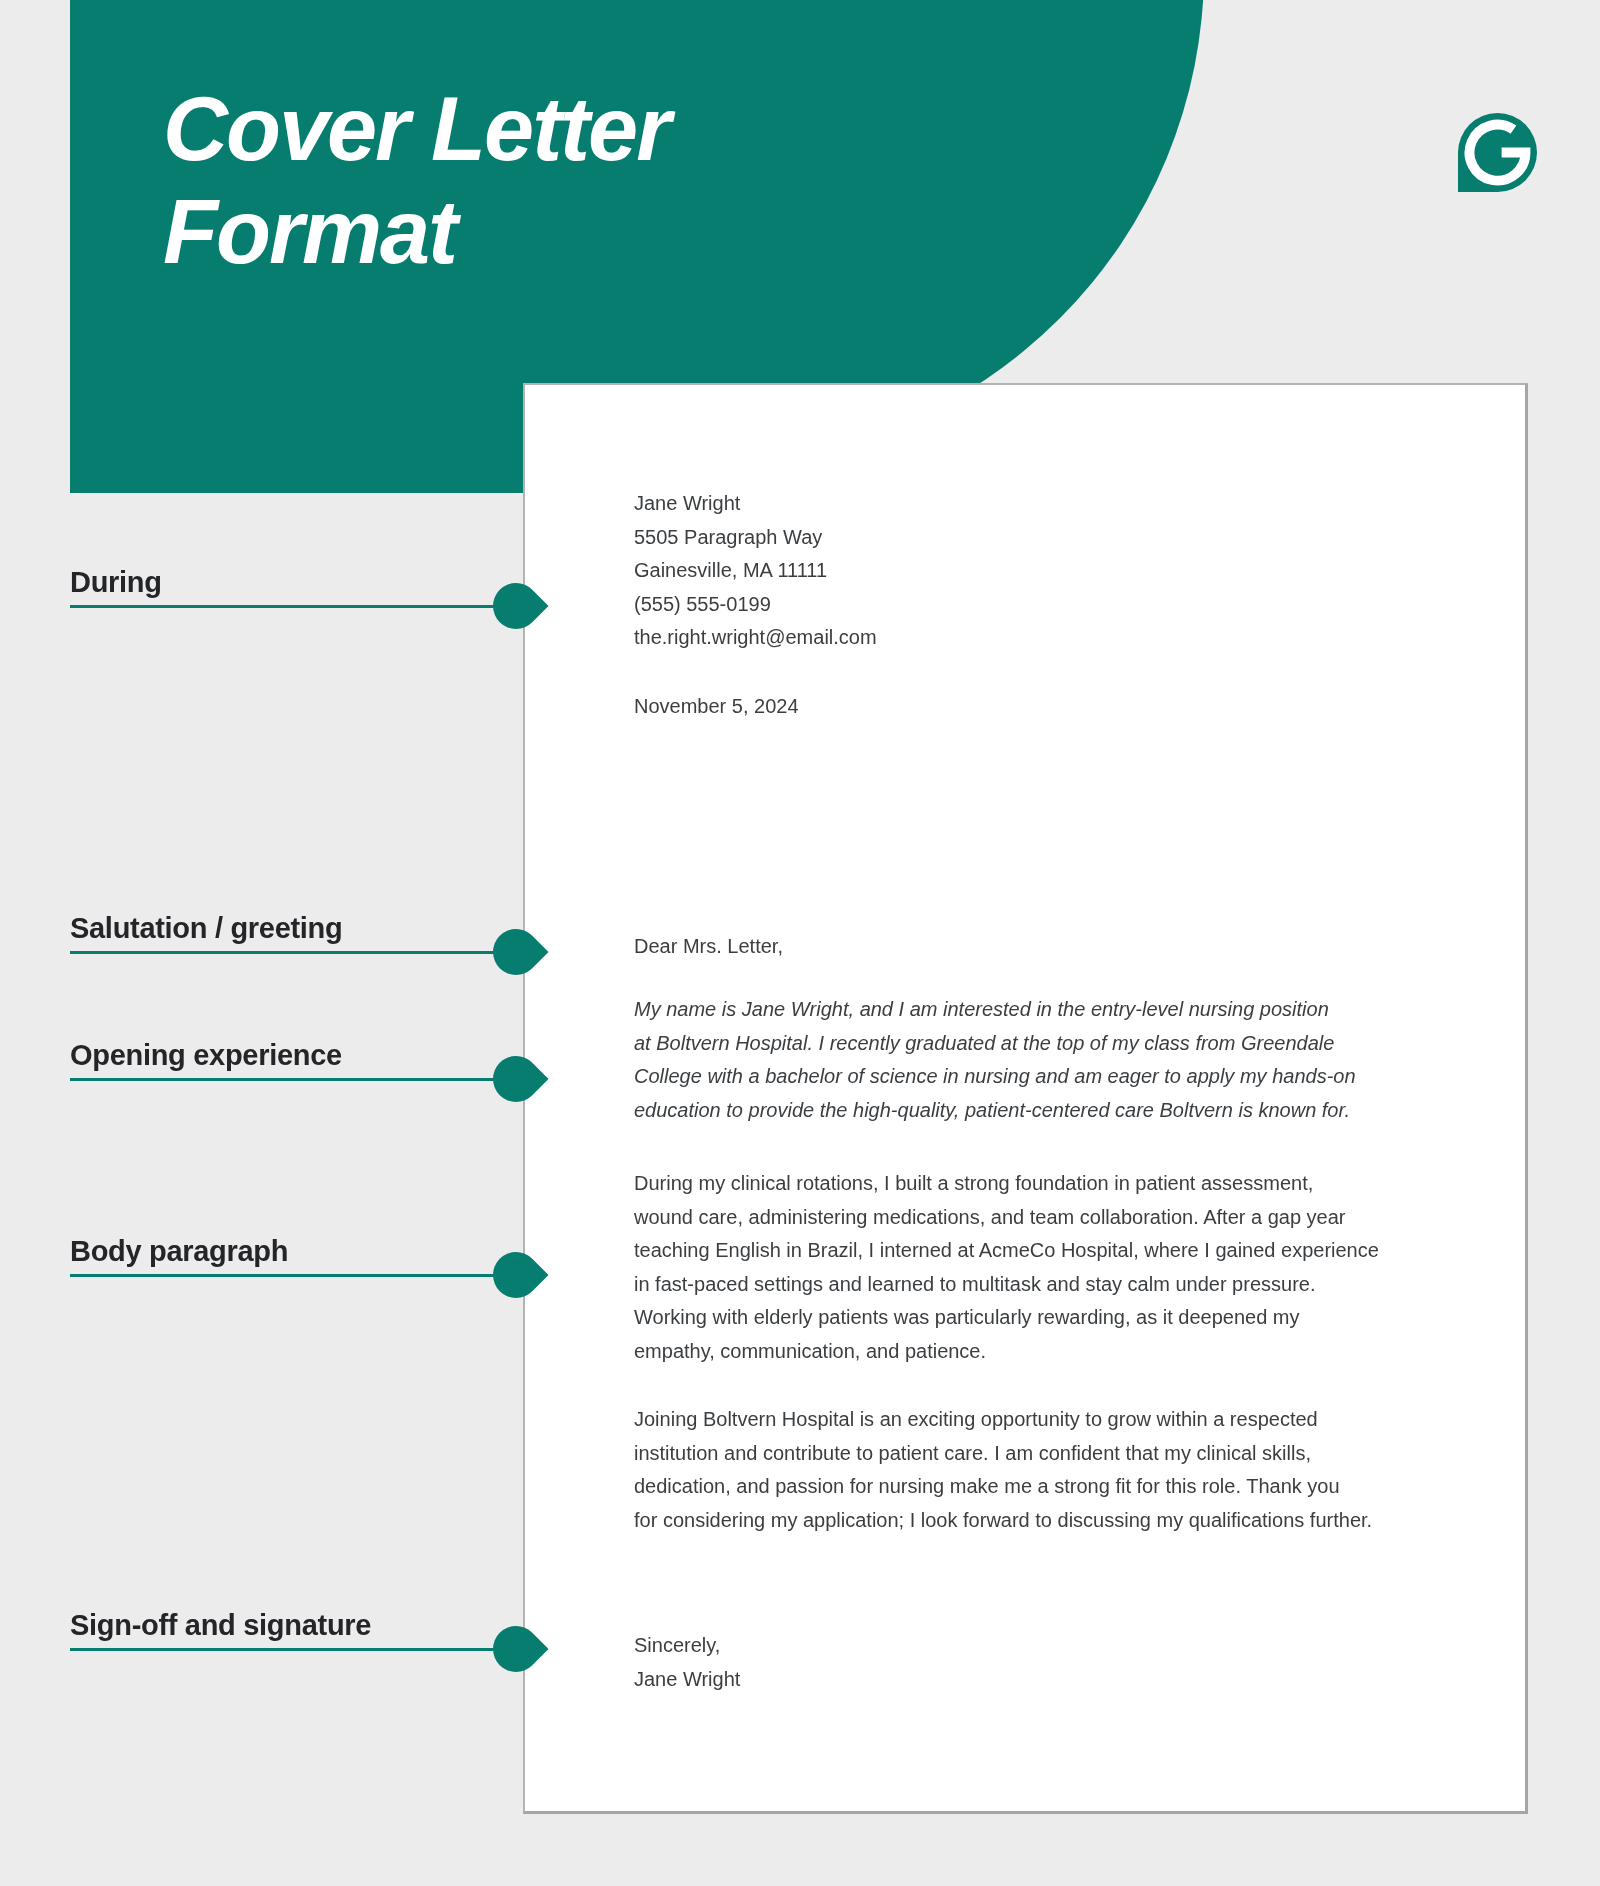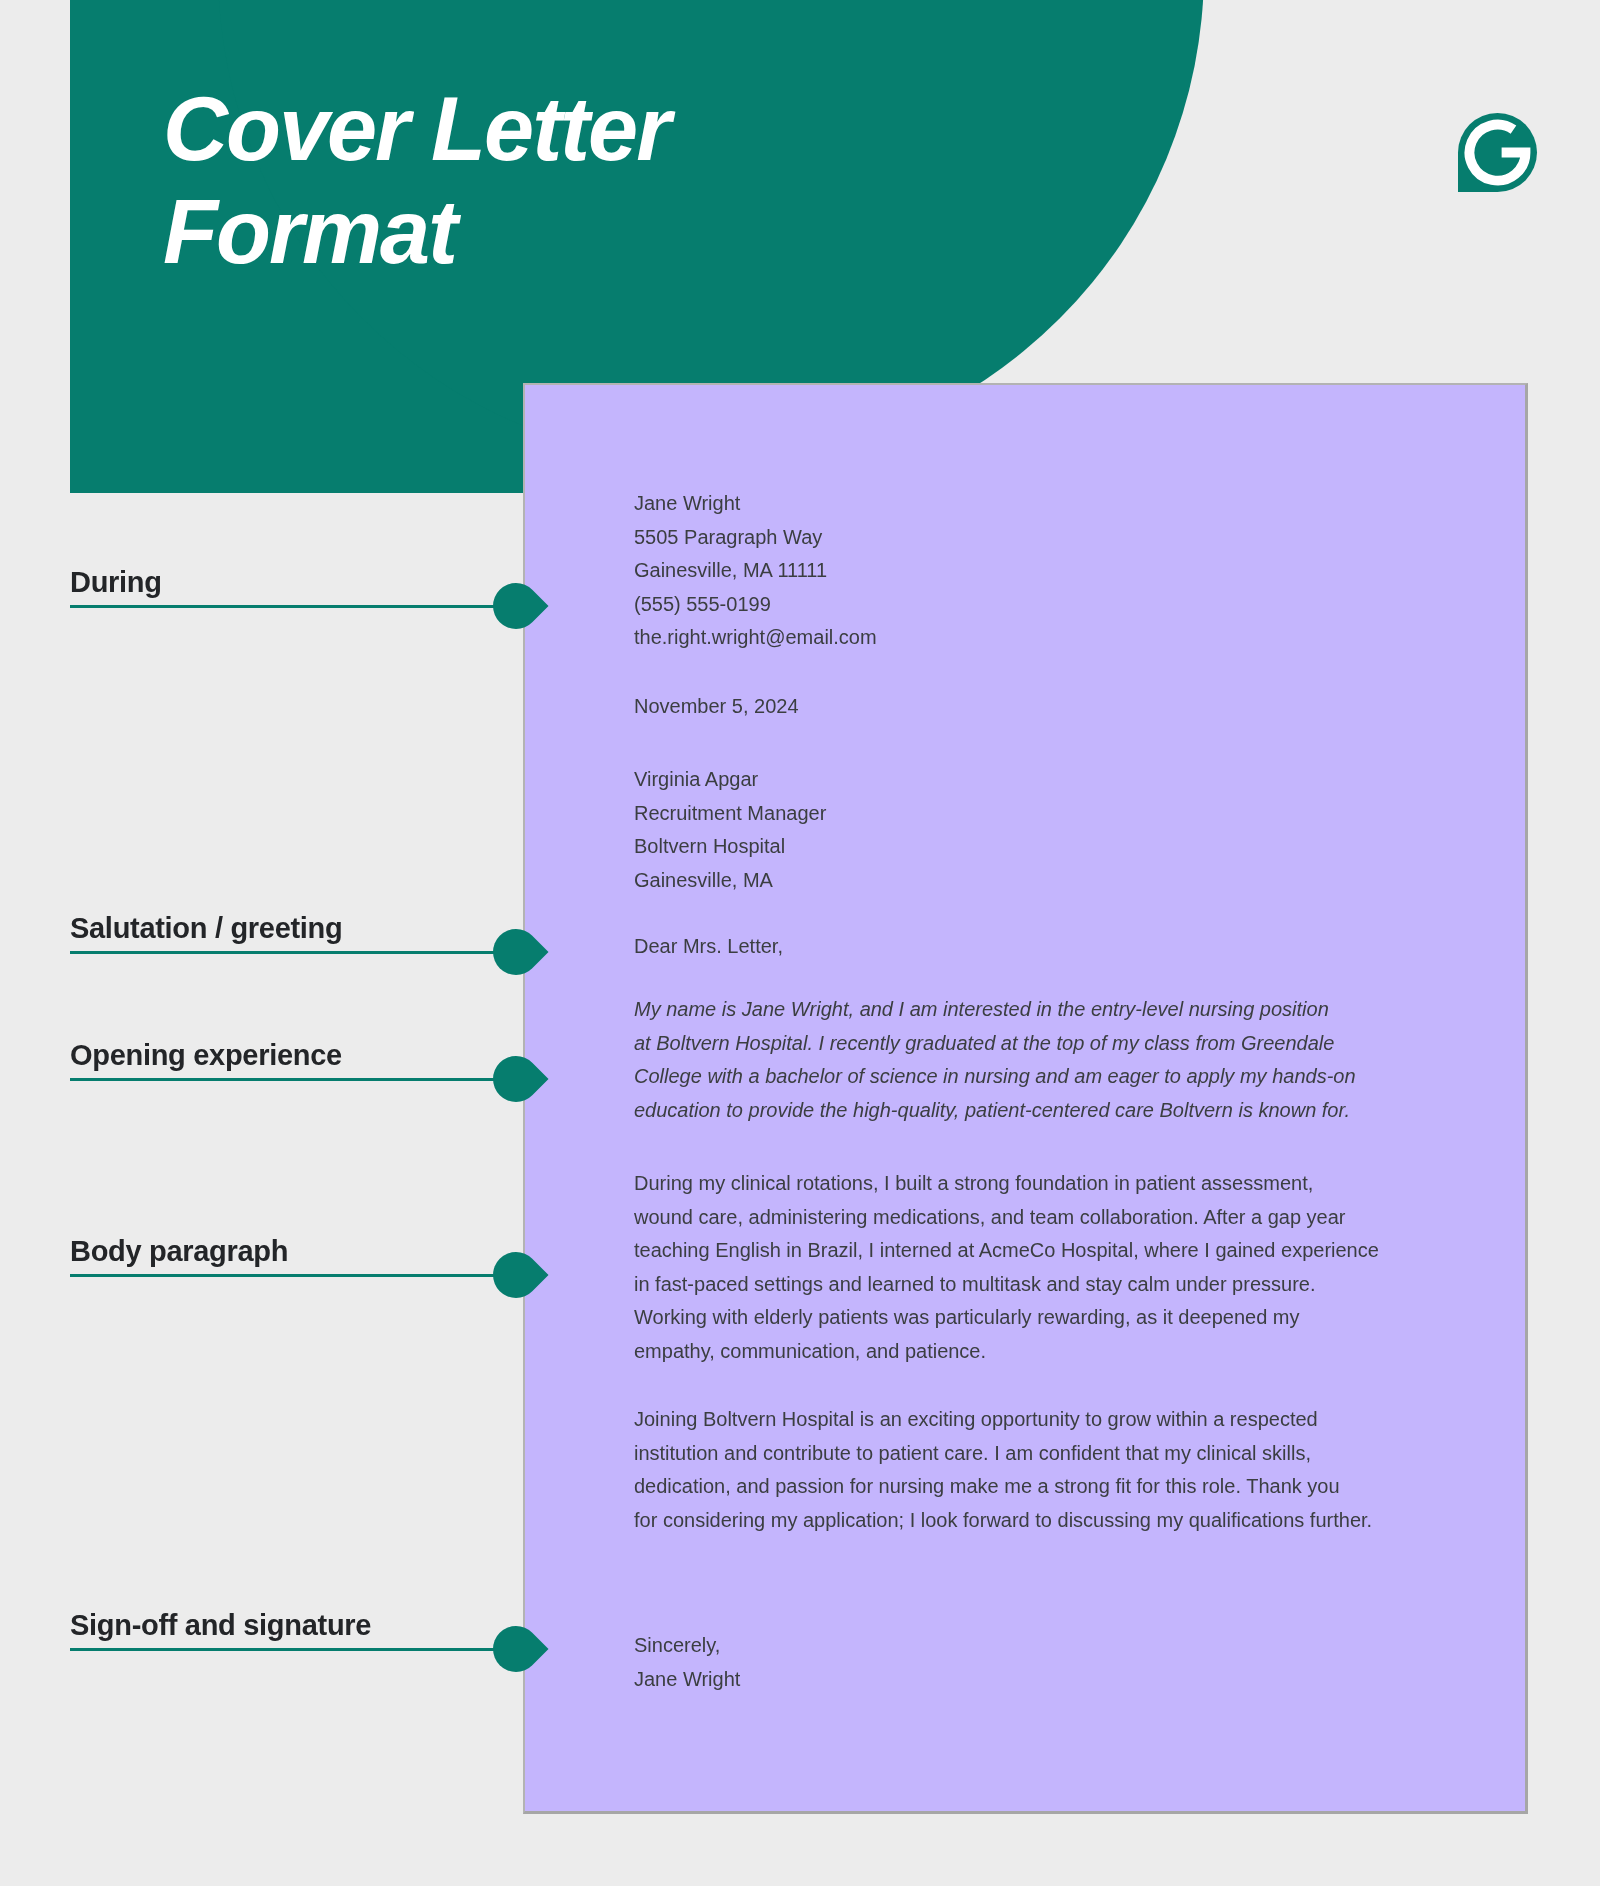--- a/index.html
+++ b/index.html
@@ -19,21 +19,21 @@
   }
   
   .logo{
     position:absolute;left:1458px;top:113px;width:79px;height:79px;z-index:3;
     background:#067D6E;border-radius:50% 50% 50% 0;
   }
   .logo svg{position:absolute;left:0;top:0;width:79px;height:79px;}
   
   .paper{
     position:absolute;left:523px;top:383px;width:1005px;height:1431px;z-index:2;
-    background:#c4b5fd;box-sizing:border-box;overflow:hidden;
+    background:#ffffff;box-sizing:border-box;overflow:hidden;
     border:2px solid #B3B3B3;border-right:3px solid #A6A6A6;border-bottom:3px solid #A6A6A6;
   }
   .letter-block{
     position:absolute;left:109px;
     color:#3B3E41;font-size:20px;line-height:33.5px;white-space:pre;
   }
   
   .annotation{position:absolute;left:70px;width:448px;height:48px;z-index:5;}
   .annotation .label{
     position:absolute;left:0;bottom:10px;
@@ -64,24 +64,20 @@
     </span>
   </div>
 
   <div class="paper">
     <div class="letter-block" style="top:102px;">Jane Wright
 5505 Paragraph Way
 Gainesville, MA 11111
 (555) 555-0199
 the.right.wright@email.com</div>
     <div class="letter-block" style="top:305px;">November 5, 2024</div>
-    <div class="letter-block" style="top:378px;">Virginia Apgar
-Recruitment Manager
-Boltvern Hospital
-Gainesville, MA</div>
     <div class="letter-block" style="top:545px;">Dear Mrs. Letter,</div>
     <div class="letter-block" style="top:608px;font-style:italic;">My name is Jane Wright, and I am interested in the entry-level nursing position
 at Boltvern Hospital. I recently graduated at the top of my class from Greendale
 College with a bachelor of science in nursing and am eager to apply my hands-on
 education to provide the high-quality, patient-centered care Boltvern is known for.</div>
     <div class="letter-block" style="top:782px;">During my clinical rotations, I built a strong foundation in patient assessment,
 wound care, administering medications, and team collaboration. After a gap year
 teaching English in Brazil, I interned at AcmeCo Hospital, where I gained experience
 in fast-paced settings and learned to multitask and stay calm under pressure.
 Working with elderly patients was particularly rewarding, as it deepened my

